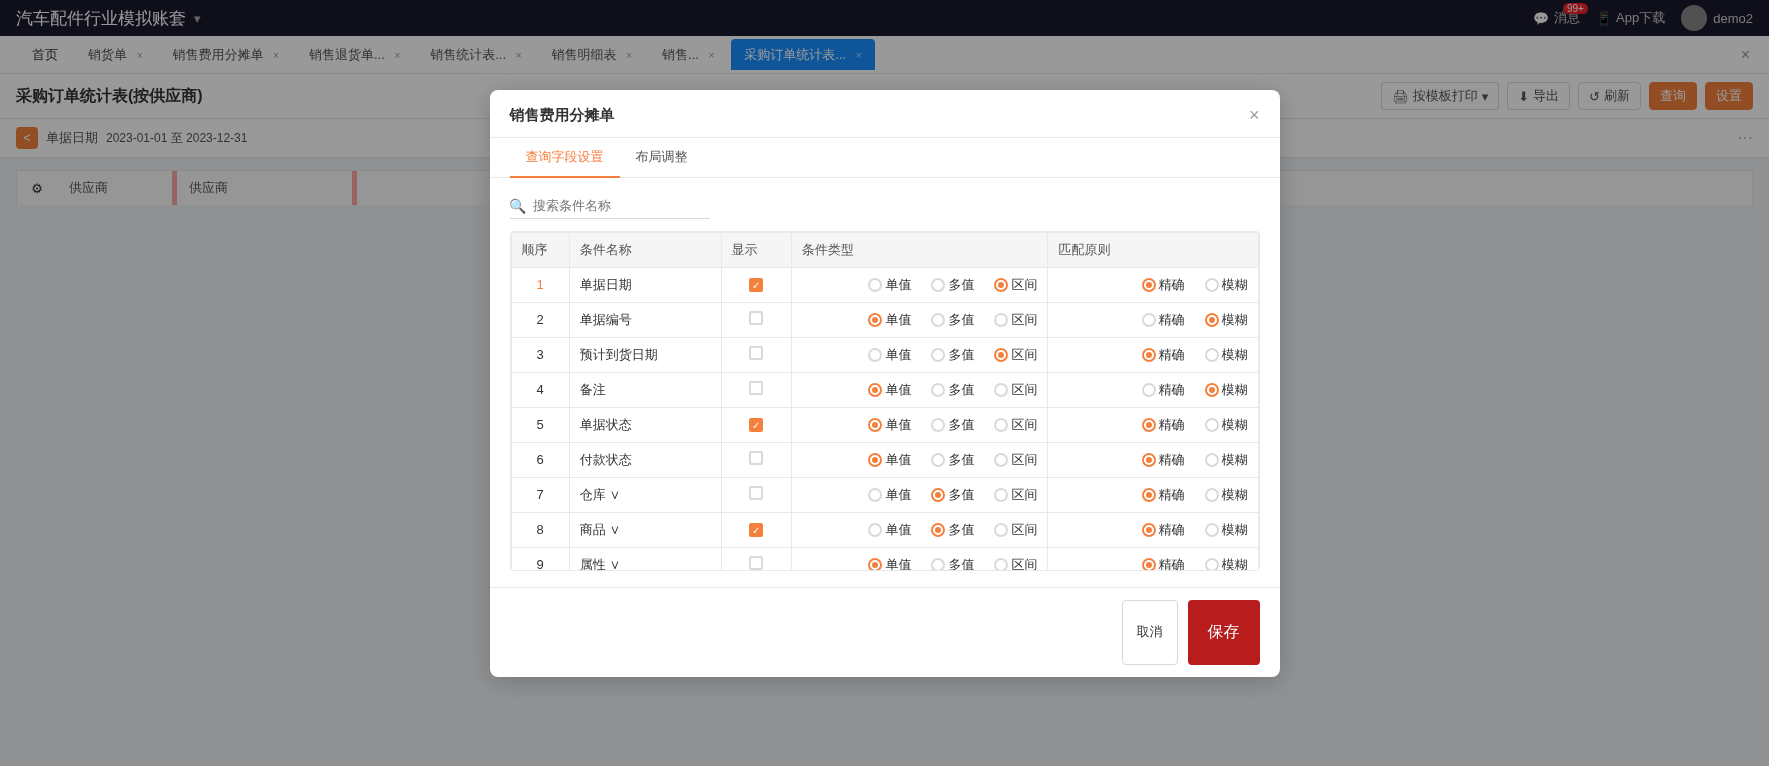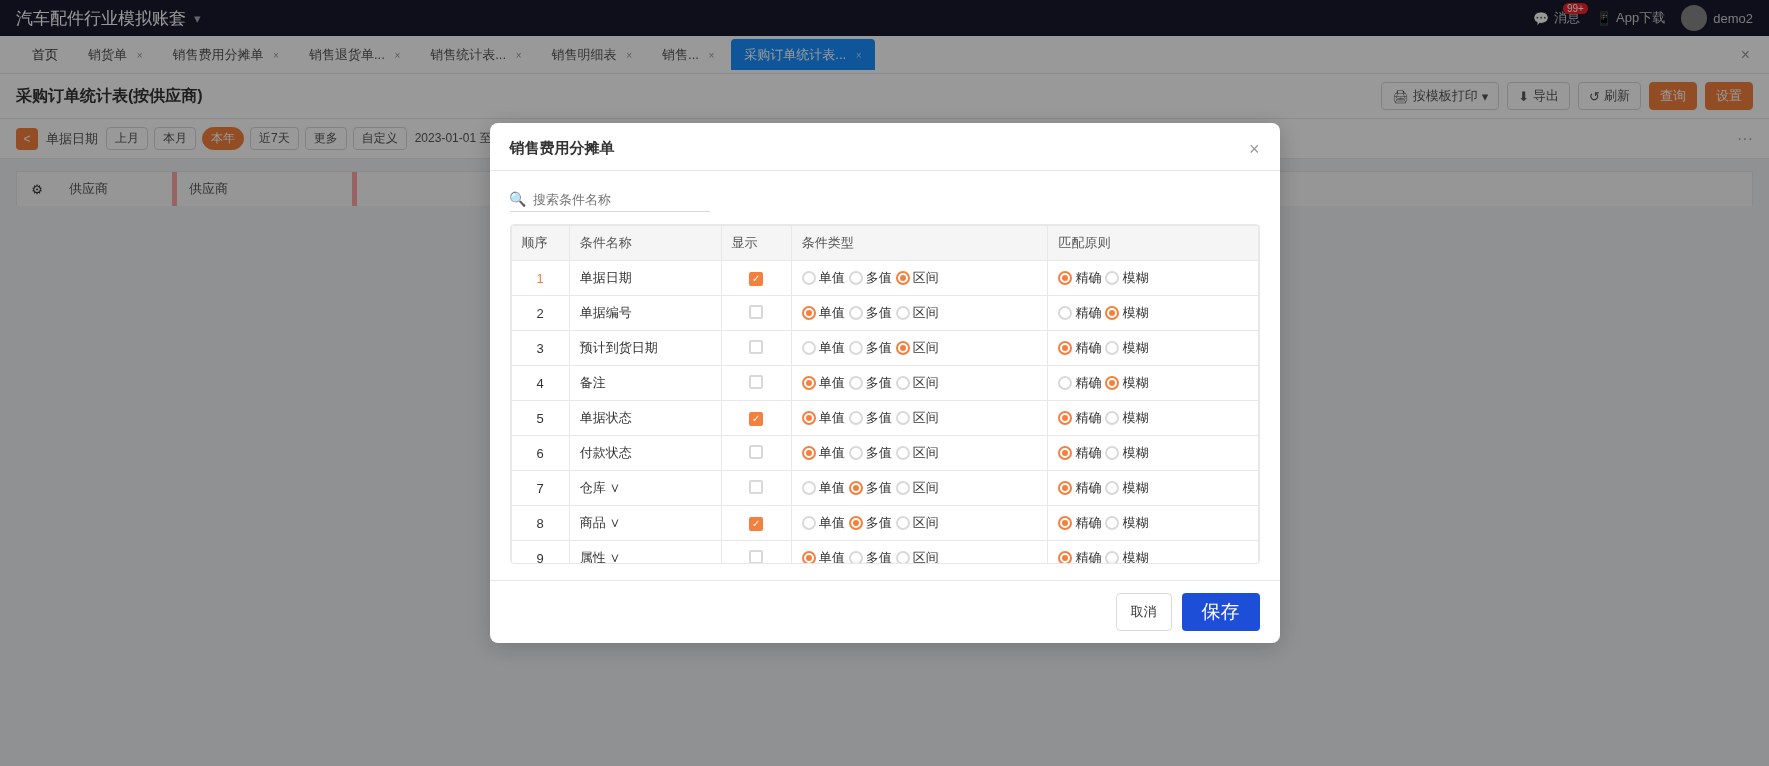--- a/index.html
+++ b/index.html
@@ -259,21 +259,22 @@
     .col-order { width: 50px; text-align: center; }
     .col-name { width: 130px; }
     .col-display { width: 60px; text-align: center; }
     .col-type { width: 220px; }
     .col-match { width: 180px; }
 
     
     .radio-group {
       display: flex;
       align-items: center;
-      gap: 4px;
+      gap: 20px;
+      justify-content: flex-end;
     }
     .radio-item {
       display: flex;
       align-items: center;
       gap: 3px;
       white-space: nowrap;
     }
     .radio-circle {
       width: 14px;
       height: 14px;
@@ -337,27 +338,27 @@
     .btn-cancel {
       padding: 6px 14px;
       border: 1px solid #d9d9d9;
       border-radius: 4px;
       background: #fff;
       cursor: pointer;
       font-size: 13px;
       color: #333;
     }
     .btn-save {
-      padding: 6px 20px;
+      padding: 22px 20px;
       border: none;
       border-radius: 4px;
-      background: #1d4ed8;
+      background: #b91c1c;
       color: #fff;
       cursor: pointer;
-      font-size: 19px;
+      font-size: 16px;
     }
   </style>
 </head>
 <body>
 
 <div class="top-bar">
   <div class="top-bar-left">
     <span class="top-bar-logo">汽车配件行业模拟账套</span>
     <span style="color:#aaa;cursor:pointer;">▾</span>
   </div>
@@ -436,60 +437,48 @@
       <span>设置</span>
     </button>
   </div>
 </div>
 
 <div class="filter-bar">
   <button class="filter-toggle">
     <span>&lt;</span>
   </button>
   <span style="font-size:13px;color:#555;">单据日期</span>
-  <div class="date-filter-btns">
-    <button class="date-btn">
-      <span>上月</span>
-    </button>
-    <button class="date-btn">
-      <span>本月</span>
-    </button>
-    <button class="date-btn active">
-      <span>本年</span>
-    </button>
-    <button class="date-btn">
-      <span>近7天</span>
-    </button>
-    <button class="date-btn">
-      <span>更多</span>
-    </button>
-    <button class="date-btn">
-      <span>自定义</span>
-    </button>
-  </div>
   <span class="date-range">2023-01-01 至 2023-12-31</span>
   <span style="margin-left:auto;color:#aaa;cursor:pointer;font-size:16px;">···</span>
 </div>
 
 <div class="table-area">
   <div class="table-header">
     <div class="settings-icon-cell">⚙</div>
     <div class="th" style="width:120px;">供应商</div>
     <div class="th" style="width:180px;">供应商</div>
   </div>
 </div>
 
 <div class="overlay">
   <div class="modal">
 
     <div class="modal-header">
       <span class="modal-title">销售费用分摊单</span>
       <span class="modal-close">×</span>
     </div>
 
+    <div class="modal-tabs">
+      <div class="modal-tab active">
+        <span>查询字段设置</span>
+      </div>
+      <div class="modal-tab">
+        <span>布局调整</span>
+      </div>
+    </div>
 
     <div class="modal-body">
 
       <div class="search-box">
         <span class="search-icon">🔍</span>
         <input type="text" placeholder="搜索条件名称" style="">
       </div>
 
       <div class="table-scroll">
         <table class="data-table">

